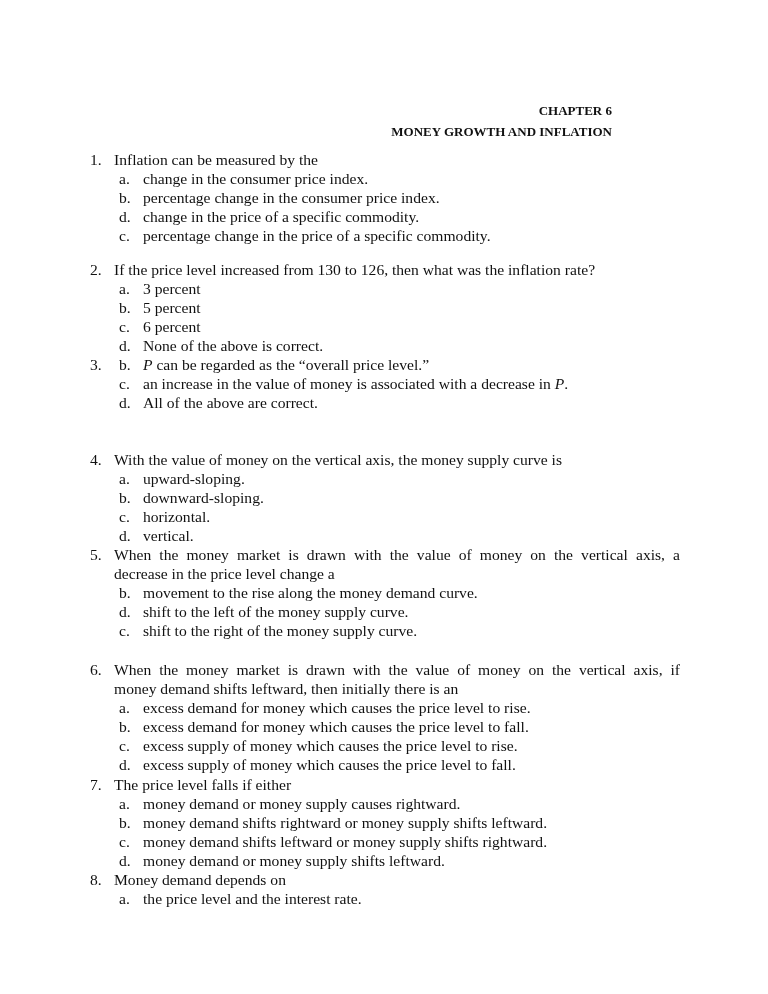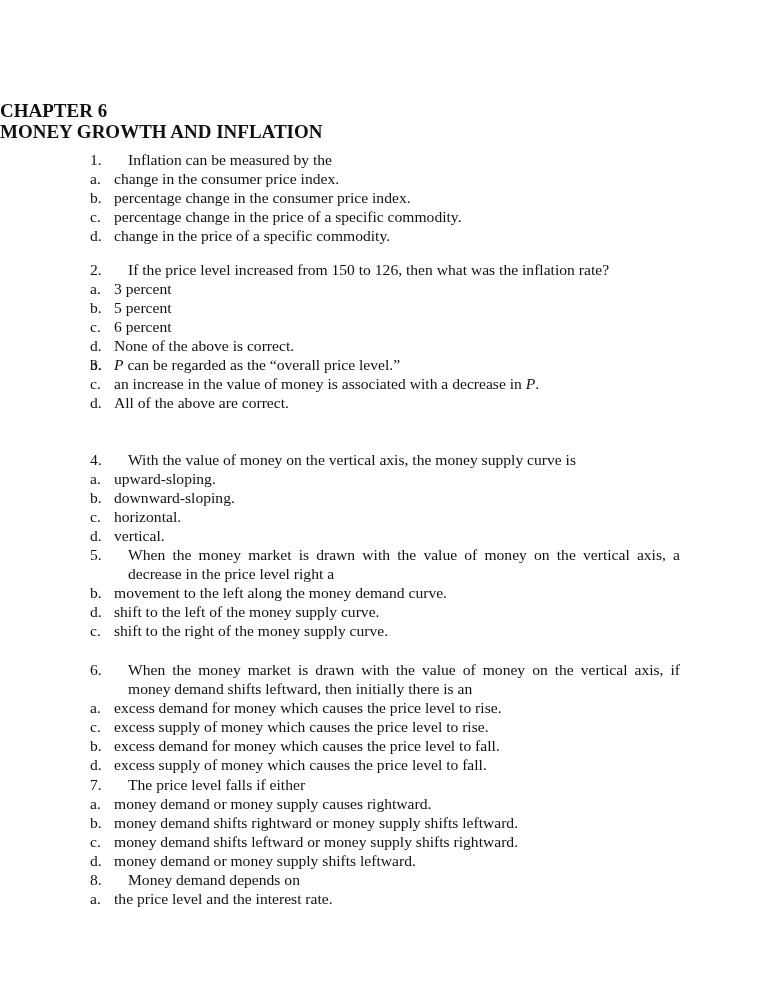--- a/index.html
+++ b/index.html
@@ -22,23 +22,23 @@
       left: 0;
       top: 0;
       width: 768px;
       height: 994px;
     }
     .title-block {
       position: absolute;
       top: 101px;
       left: 0;
       width: 612px;
-      text-align: left;
+      text-align: right;
       font-weight: bold;
-      font-size: 19px;
+      font-size: 13px;
       line-height: 20.5px;
     }
     .title-line {
       display: block;
     }
     .questions {
       position: absolute;
       left: 0;
       top: 0;
       width: 768px;
@@ -49,26 +49,27 @@
       width: 590px;
     }
     .q-num {
       position: absolute;
       left: 0;
       top: 0;
       width: 28px;
     }
     .q-stem {
       position: relative;
-      margin-left: 38px;
+      margin-left: 24px;
       text-align: justify;
       text-align-last: left;
     }
     .opt {
       position: relative;
+      margin-left: 29px;
       display: block;
       white-space: nowrap;
     }
     .opt-letter {
       display: inline-block;
       width: 24px;
     }
     .opt-text {
       display: inline;
     }
@@ -84,27 +85,27 @@
     <span class="title-line">MONEY GROWTH AND INFLATION</span>
   </div>
 
   <div class="questions">
 
     <div class="q" style="top:150px;">
       <span class="q-num">1.</span>
       <div class="q-stem">Inflation can be measured by the</div>
       <div class="opt"><span class="opt-letter">a.</span><span class="opt-text">change in the consumer price index.</span></div>
       <div class="opt"><span class="opt-letter">b.</span><span class="opt-text">percentage change in the consumer price index.</span></div>
+      <div class="opt"><span class="opt-letter">d.</span><span class="opt-text">change in the price of a specific commodity.</span></div>
       <div class="opt"><span class="opt-letter">c.</span><span class="opt-text">percentage change in the price of a specific commodity.</span></div>
-      <div class="opt"><span class="opt-letter">d.</span><span class="opt-text">change in the price of a specific commodity.</span></div>
     </div>
 
     <div class="q" style="top:260px;">
       <span class="q-num">2.</span>
-      <div class="q-stem">If the price level increased from 150 to 126, then what was the inflation rate?</div>
+      <div class="q-stem">If the price level increased from 130 to 126, then what was the inflation rate?</div>
       <div class="opt"><span class="opt-letter">a.</span><span class="opt-text">3 percent</span></div>
       <div class="opt"><span class="opt-letter">b.</span><span class="opt-text">5 percent</span></div>
       <div class="opt"><span class="opt-letter">c.</span><span class="opt-text">6 percent</span></div>
       <div class="opt"><span class="opt-letter">d.</span><span class="opt-text">None of the above is correct.</span></div>
     </div>
 
     <div class="q" style="top:355px;">
       <span class="q-num">3.</span>
       <div class="opt"><span class="opt-letter">b.</span><span class="opt-text"><span></span><i>P</i><span> can be regarded as the “overall price level.”</span></span></div>
       <div class="opt"><span class="opt-letter">c.</span><span class="opt-text"><span>an increase in the value of money is associated with a decrease in </span><i>P</i><span>.</span></span></div>
@@ -117,36 +118,36 @@
       <div class="opt"><span class="opt-letter">a.</span><span class="opt-text">upward-sloping.</span></div>
       <div class="opt"><span class="opt-letter">b.</span><span class="opt-text">downward-sloping.</span></div>
       <div class="opt"><span class="opt-letter">c.</span><span class="opt-text">horizontal.</span></div>
       <div class="opt"><span class="opt-letter">d.</span><span class="opt-text">vertical.</span></div>
     </div>
 
     <div class="q" style="top:545px;">
       <span class="q-num">5.</span>
       <div class="q-stem">
         <div style="text-align:justify;text-align-last:justify;">When the money market is drawn with the value of money on the vertical axis, a</div>
-        <div>decrease in the price level right a</div>
+        <div>decrease in the price level change a</div>
       </div>
-      <div class="opt"><span class="opt-letter">b.</span><span class="opt-text">movement to the left along the money demand curve.</span></div>
+      <div class="opt"><span class="opt-letter">b.</span><span class="opt-text">movement to the rise along the money demand curve.</span></div>
       <div class="opt"><span class="opt-letter">d.</span><span class="opt-text">shift to the left of the money supply curve.</span></div>
       <div class="opt"><span class="opt-letter">c.</span><span class="opt-text">shift to the right of the money supply curve.</span></div>
     </div>
 
     <div class="q" style="top:660px;">
       <span class="q-num">6.</span>
       <div class="q-stem">
         <div style="text-align:justify;text-align-last:justify;">When the money market is drawn with the value of money on the vertical axis, if</div>
         <div>money demand shifts leftward, then initially there is an</div>
       </div>
       <div class="opt"><span class="opt-letter">a.</span><span class="opt-text">excess demand for money which causes the price level to rise.</span></div>
+      <div class="opt"><span class="opt-letter">b.</span><span class="opt-text">excess demand for money which causes the price level to fall.</span></div>
       <div class="opt"><span class="opt-letter">c.</span><span class="opt-text">excess supply of money which causes the price level to rise.</span></div>
-      <div class="opt"><span class="opt-letter">b.</span><span class="opt-text">excess demand for money which causes the price level to fall.</span></div>
       <div class="opt"><span class="opt-letter">d.</span><span class="opt-text">excess supply of money which causes the price level to fall.</span></div>
     </div>
 
     <div class="q" style="top:775px;">
       <span class="q-num">7.</span>
       <div class="q-stem">The price level falls if either</div>
       <div class="opt"><span class="opt-letter">a.</span><span class="opt-text">money demand or money supply causes rightward.</span></div>
       <div class="opt"><span class="opt-letter">b.</span><span class="opt-text">money demand shifts rightward or money supply shifts leftward.</span></div>
       <div class="opt"><span class="opt-letter">c.</span><span class="opt-text">money demand shifts leftward or money supply shifts rightward.</span></div>
       <div class="opt"><span class="opt-letter">d.</span><span class="opt-text">money demand or money supply shifts leftward.</span></div>

